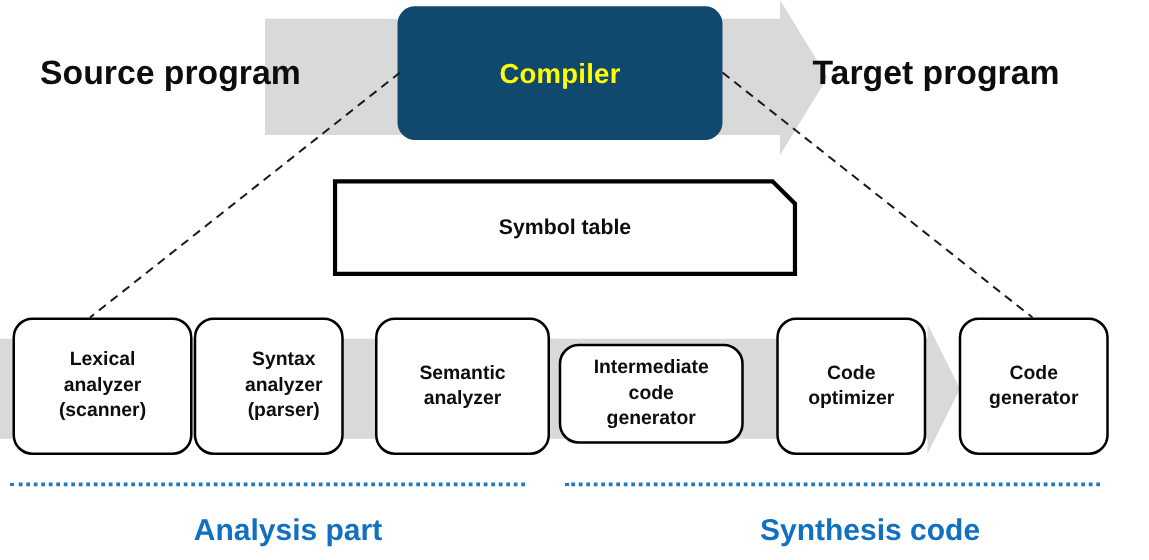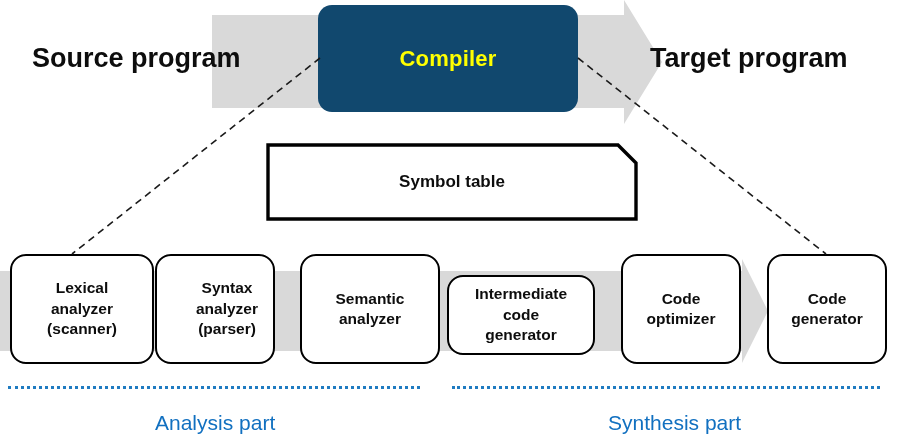--- a/index.html
+++ b/index.html
@@ -116,22 +116,22 @@
 
   
   .dotted-rule {
     position: absolute;
     height: 0;
     border-top: 3px dotted #1F7BC1;
     top: 386px;
   }
   .part-label {
     position: absolute;
-    font-size: 21px;
-    font-weight: normal;
+    font-size: 24px;
+    font-weight: bold;
     color: #1170C0;
     white-space: nowrap;
     top: 411px;
   }
 </style>
 </head>
 <body>
 
 <div id="canvas">
 
@@ -198,15 +198,15 @@
 
   <svg id="connectors-svg" viewBox="0 0 919 448" xmlns="http://www.w3.org/2000/svg">
     <line x1="320" y1="58" x2="72" y2="254" stroke="#1A1A1A" stroke-width="1.6" stroke-dasharray="7 5"></line>
     <line x1="578" y1="58" x2="826" y2="254" stroke="#1A1A1A" stroke-width="1.6" stroke-dasharray="7 5"></line>
   </svg>
 
   <div class="dotted-rule" style="left:8px; width:412px;"></div>
   <div class="dotted-rule" style="left:452px; width:428px;"></div>
 
   <div class="part-label" style="left:155px;">Analysis part</div>
-  <div class="part-label" style="left:608px;">Synthesis part</div>
+  <div class="part-label" style="left:608px;">Synthesis code</div>
 
 </div>
 
 </body></html>

